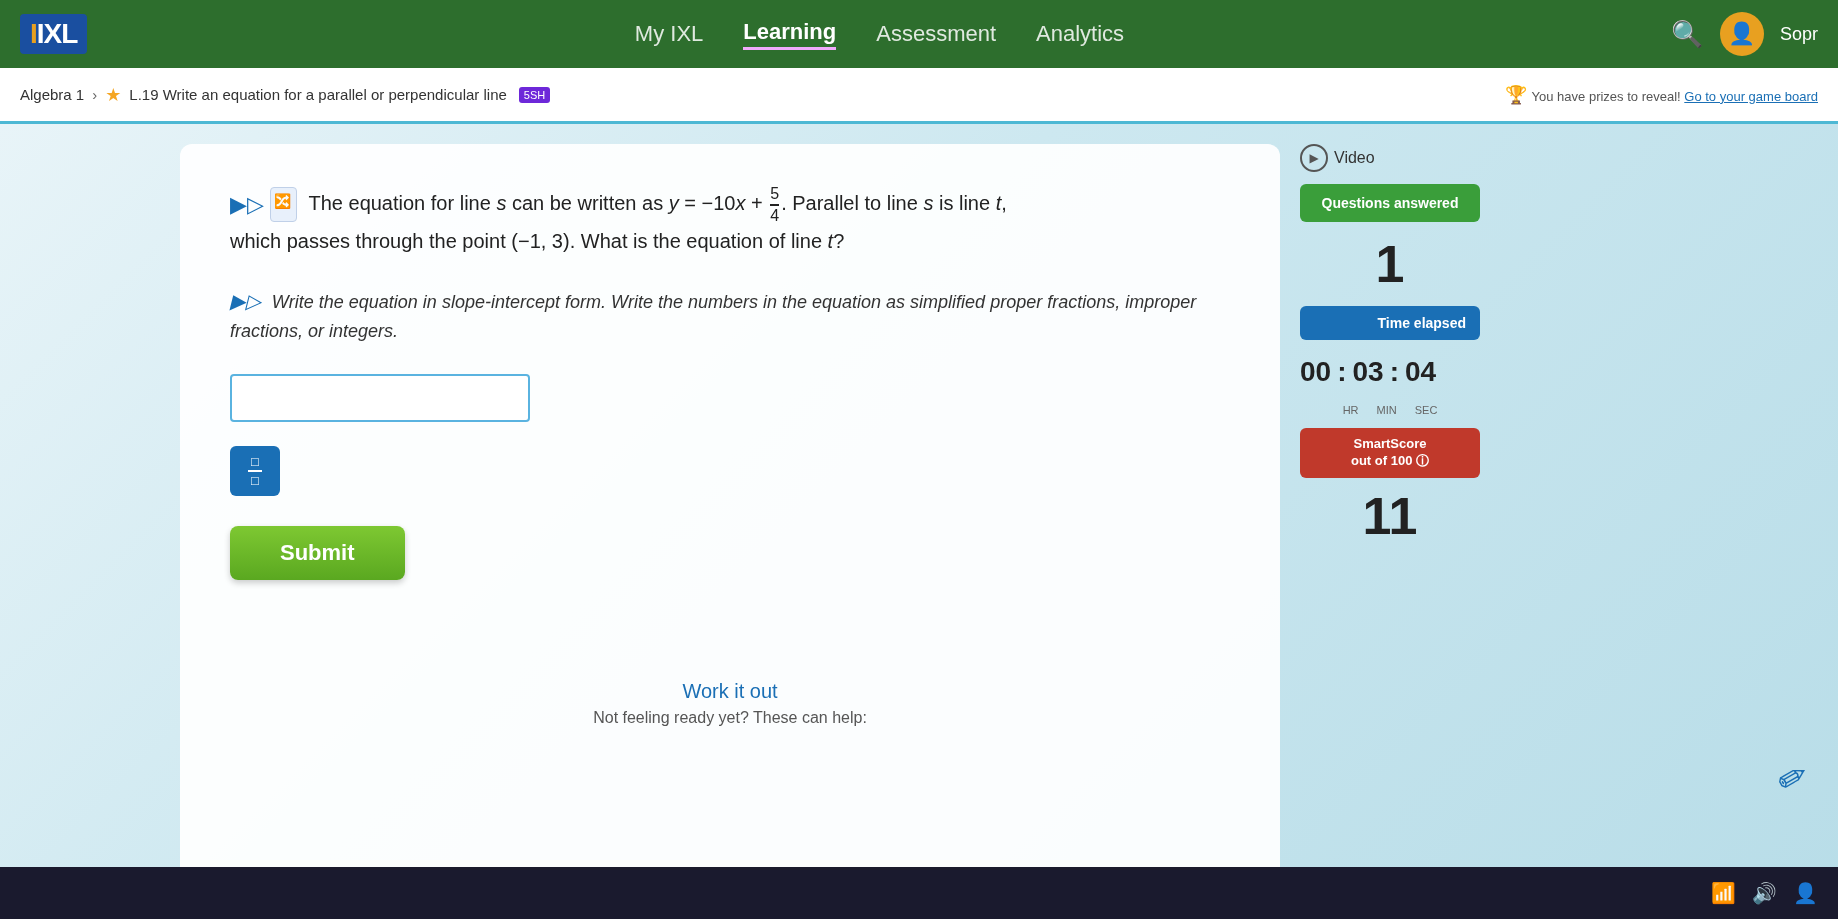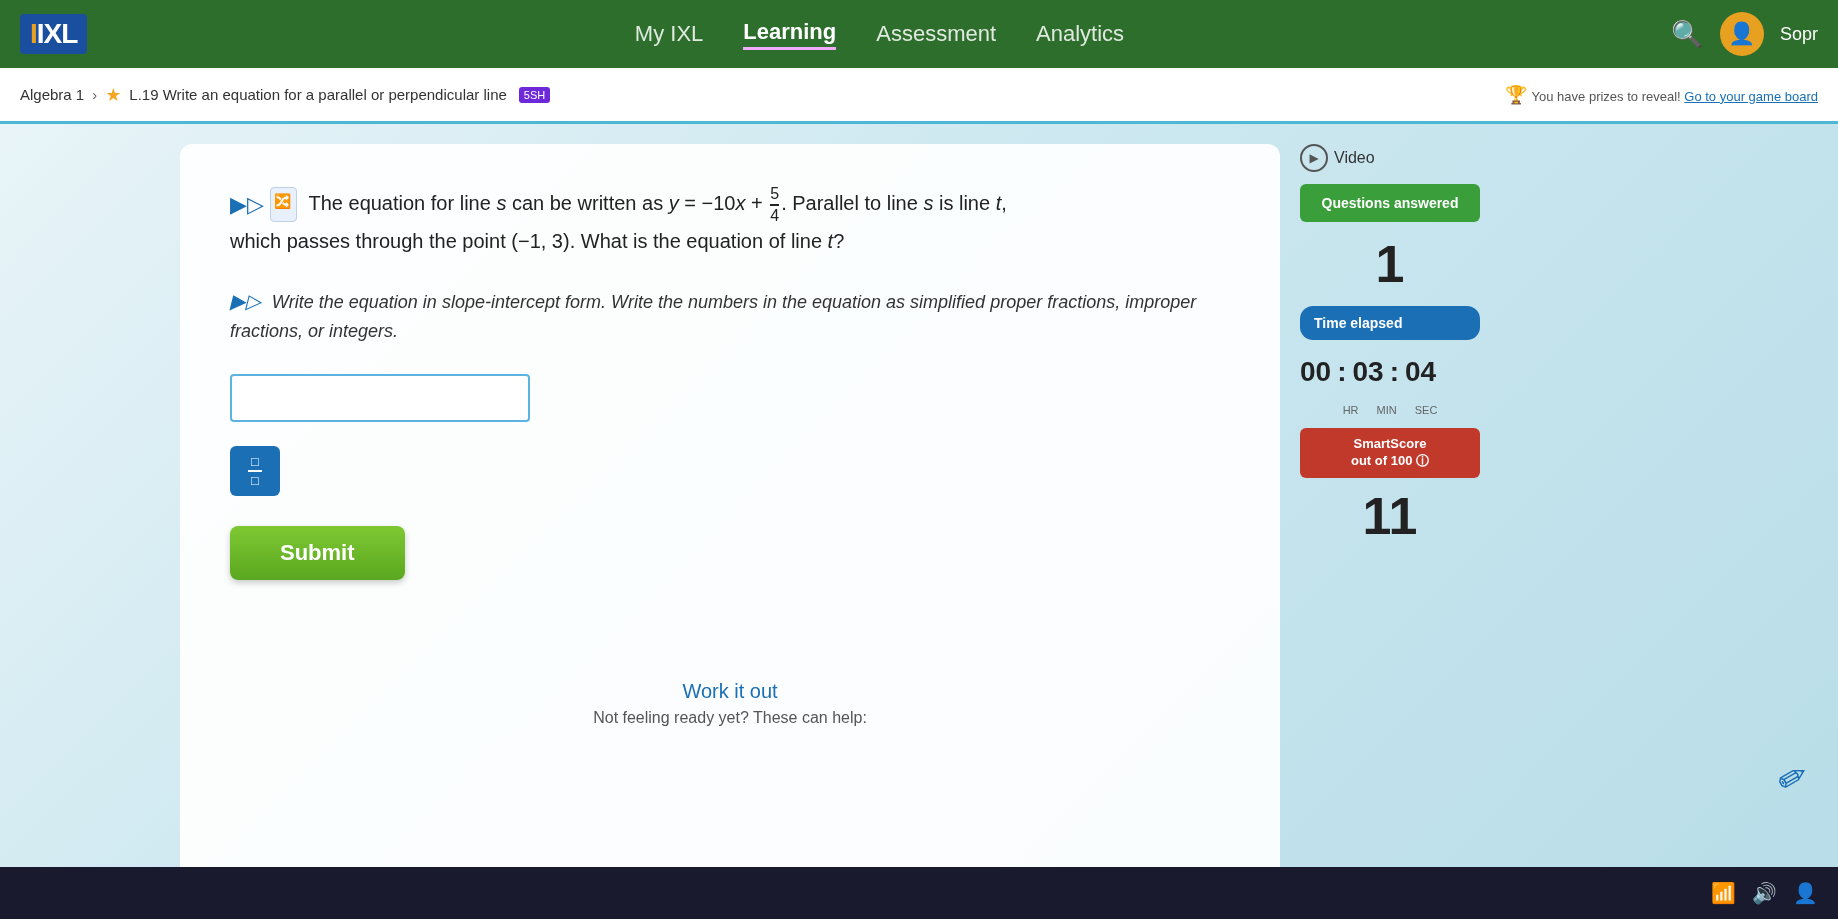--- a/index.html
+++ b/index.html
@@ -275,23 +275,23 @@
       font-weight: 900;
       color: #222;
       text-align: center;
       line-height: 1;
       margin: 4px 0;
     }
 
     .time-elapsed-badge {
       background: #1a6fb5;
       color: white;
-      border-radius: 13px;
+      border-radius: 6px;
       padding: 8px 14px;
-      text-align: left;
+      text-align: right;
       font-size: 14px;
       font-weight: bold;
       line-height: 1.3;
     }
 
     .timer-display {
       display: flex;
       justify-content: flex-start;
       gap: 6px;
       margin: 4px 0;

